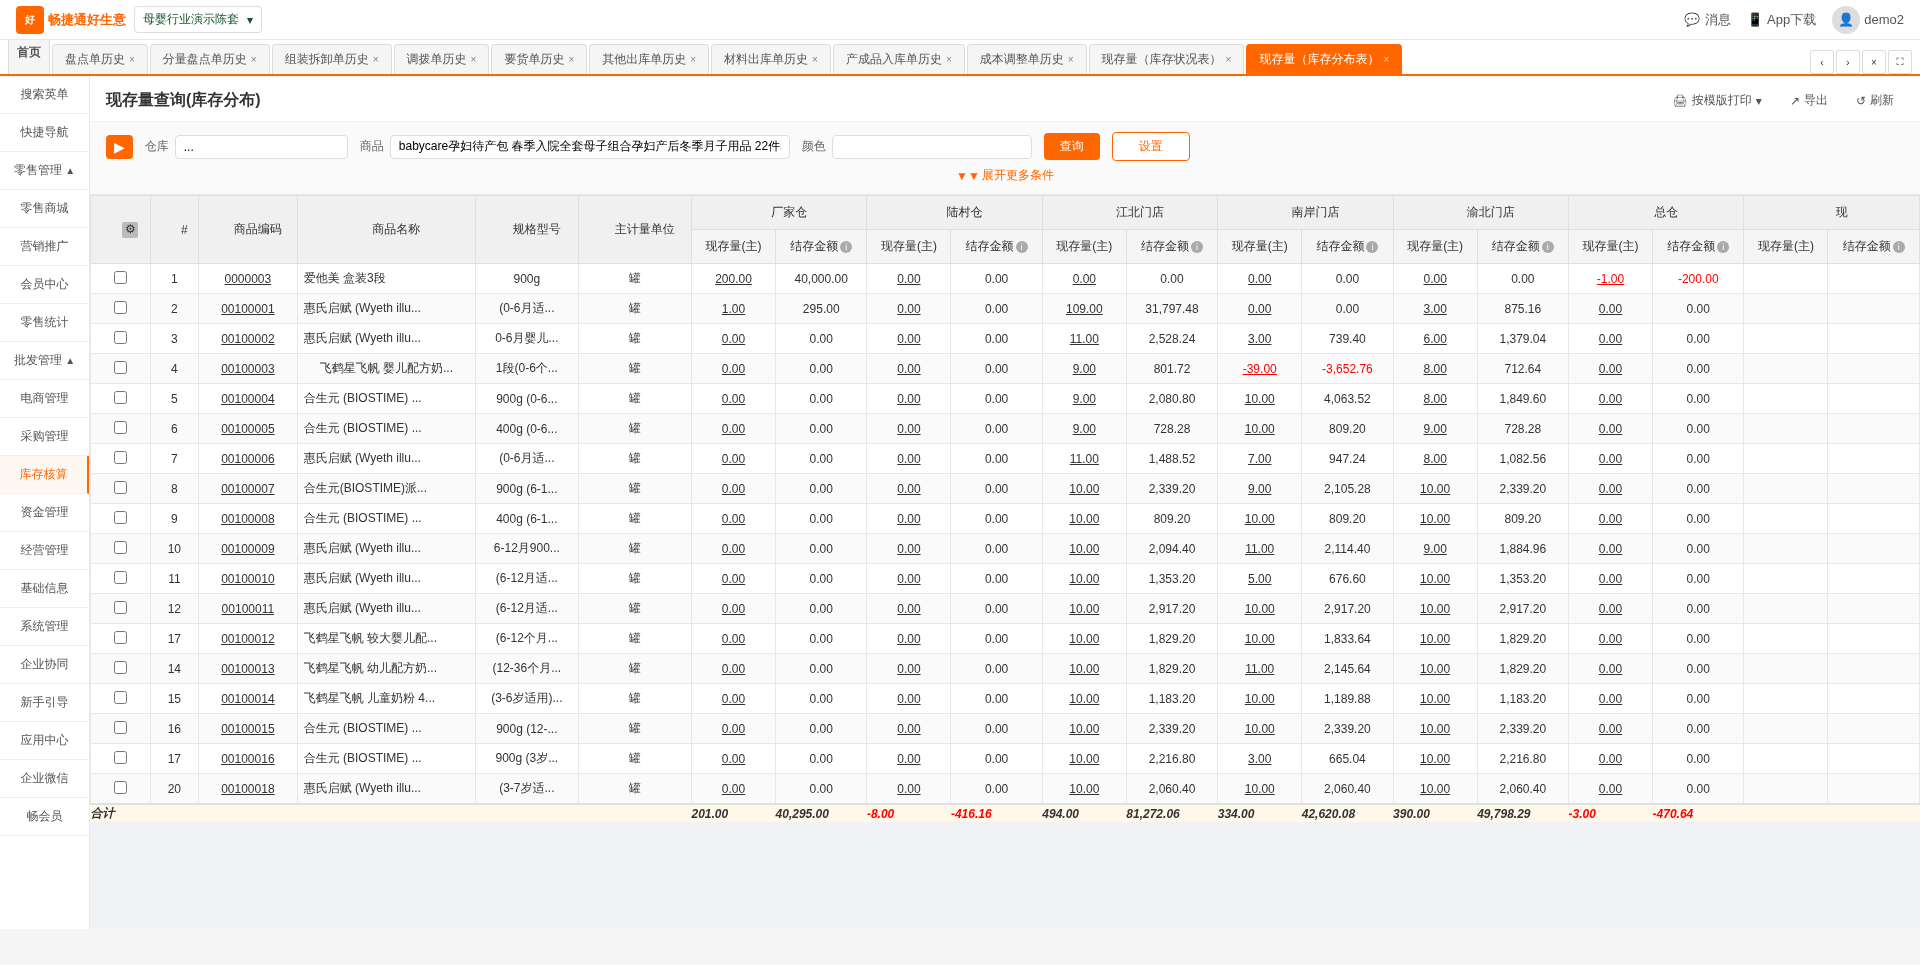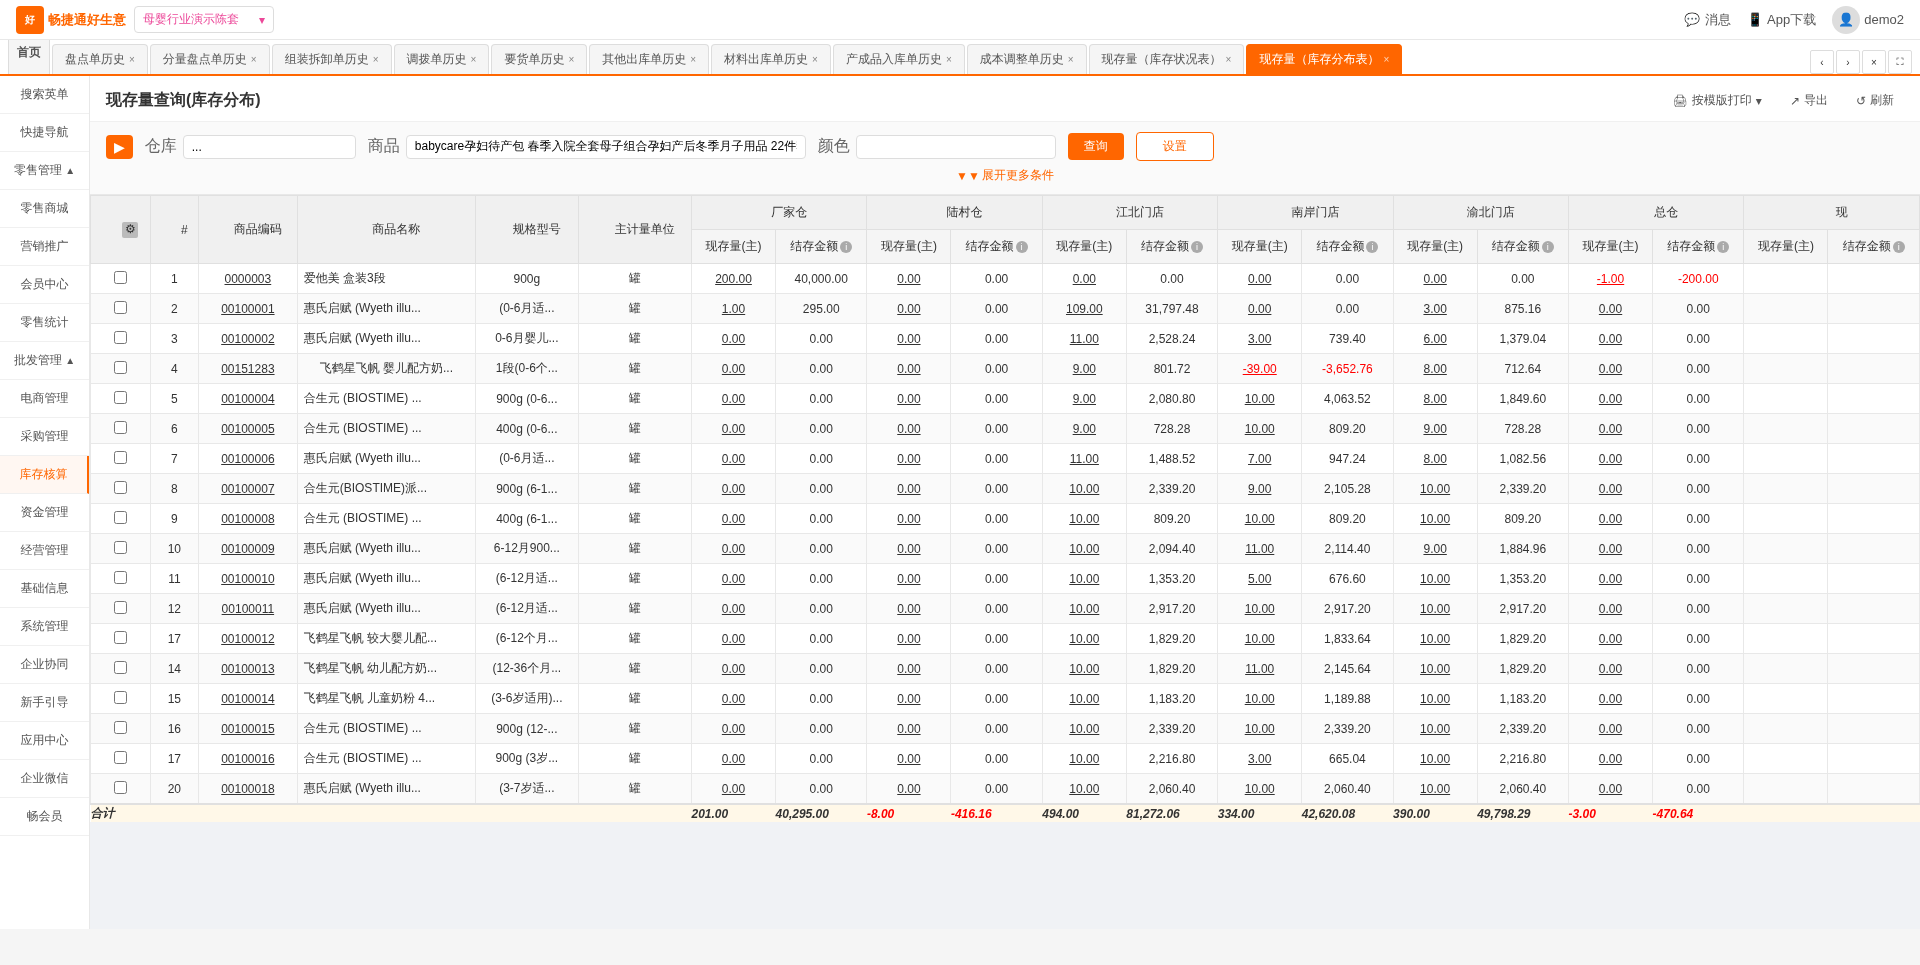--- a/index.html
+++ b/index.html
@@ -3,21 +3,21 @@
   <meta charset="utf-8">
   <style>
     * { box-sizing: border-box; margin: 0; padding: 0; }
     body { font-family: "Microsoft YaHei", "PingFang SC", Arial, sans-serif; font-size: 12px; background: #f5f5f5; color: #333; overflow: hidden; }
     
     
     .top-bar { height: 40px; background: #fff; display: flex; align-items: center; justify-content: space-between; padding: 0 16px; border-bottom: 1px solid #e8e8e8; }
     .top-bar-left { display: flex; align-items: center; gap: 8px; }
     .logo-area { display: flex; align-items: center; gap: 4px; color: #ff6600; font-weight: bold; font-size: 13px; }
     .logo-icon { width: 28px; height: 28px; background: #ff6600; border-radius: 4px; display: flex; align-items: center; justify-content: center; color: #fff; font-size: 10px; }
-    .industry-select { display: flex; align-items: center; gap: 20px; padding: 4px 8px; border: 1px solid #ddd; border-radius: 4px; cursor: pointer; color: #ec4899; font-size: 12px; }
+    .industry-select { display: flex; align-items: center; gap: 8px; padding: 4px 8px; border: 1px solid #ddd; border-radius: 4px; cursor: pointer; color: #14532d; font-size: 12px; }
     .top-bar-right { display: flex; align-items: center; gap: 16px; color: #555; font-size: 13px; }
     .top-bar-right-item { display: flex; align-items: center; gap: 4px; cursor: pointer; }
     .avatar { width: 28px; height: 28px; border-radius: 50%; background: #ddd; overflow: hidden; display: flex; align-items: center; justify-content: center; }
 
     
     .nav-tabs { height: 36px; background: #fff; border-bottom: 2px solid #ff6600; display: flex; align-items: flex-end; padding: 0 8px; overflow: hidden; }
     .nav-tab { padding: 6px 12px; font-size: 12px; cursor: pointer; border-radius: 4px 4px 0 0; white-space: nowrap; display: flex; align-items: center; gap: 4px; border: 1px solid transparent; border-bottom: none; }
     .nav-tab.active { background: #ff6600; color: #fff; border-color: #ff6600; }
     .nav-tab:not(.active) { color: #555; background: #f5f5f5; border-color: #ddd; margin-right: 2px; }
     .nav-tab .close-btn { font-size: 10px; opacity: 0.7; }
@@ -39,21 +39,21 @@
     
     .page-header { display: flex; align-items: center; justify-content: space-between; padding: 12px 16px 8px; border-bottom: 1px solid #f0f0f0; }
     .page-title { font-size: 16px; font-weight: bold; color: #333; }
     .page-actions { display: flex; gap: 8px; align-items: center; }
     .action-btn { display: flex; align-items: center; gap: 4px; padding: 4px 10px; border: none; background: transparent; cursor: pointer; color: #555; font-size: 12px; }
 
     
     .filter-area { padding: 10px 16px; background: #fafafa; border-bottom: 1px solid #e8e8e8; }
     .filter-row { display: flex; align-items: center; gap: 12px; flex-wrap: wrap; }
     .filter-item { display: flex; align-items: center; gap: 6px; }
-    .filter-label { color: #666; font-size: 16px; white-space: nowrap; }
+    .filter-label { color: #666; font-size: 12px; white-space: nowrap; }
     .filter-input { border: 1px solid #ddd; border-radius: 4px; padding: 4px 8px; font-size: 12px; min-width: 80px; background: #fff; }
     .filter-input-long { min-width: 400px; }
     .filter-input-medium { min-width: 200px; }
     .filter-more { color: #ff6600; cursor: pointer; font-size: 12px; display: flex; align-items: center; gap: 2px; }
     .query-btn { background: #ff6600; color: #fff; border: none; border-radius: 4px; padding: 5px 16px; cursor: pointer; font-size: 12px; }
     .settings-btn { background: #fff; color: #ff6600; border: 1px solid #ff6600; border-radius: 4px; padding: 5px 26px; cursor: pointer; font-size: 12px; }
     .orange-arrow { background: #ff6600; color: #fff; border: none; border-radius: 4px; padding: 4px 8px; cursor: pointer; font-size: 14px; }
 
     
     .table-container { overflow: auto; position: relative; }
@@ -290,21 +290,21 @@
       <td class="underline">6.00</td>
       <td>1,379.04</td>
       <td class="underline">0.00</td>
       <td class="">0.00</td>
       <td></td>
       <td></td>
     </tr>
               <tr>
       <td><input type="checkbox" style=""></td>
       <td>4</td>
-      <td class="underline">00151283</td>
+      <td class="underline">00100003</td>
       <td style="text-align:center">飞鹤星飞帆 婴儿配方奶...</td>
       <td>1段(0-6个...</td>
       <td>罐</td>
       <td class="underline">0.00</td>
       <td>0.00</td>
       <td class="underline">0.00</td>
       <td>0.00</td>
       <td class="underline">9.00</td>
       <td>801.72</td>
       <td class="underline red">-39.00</td>

